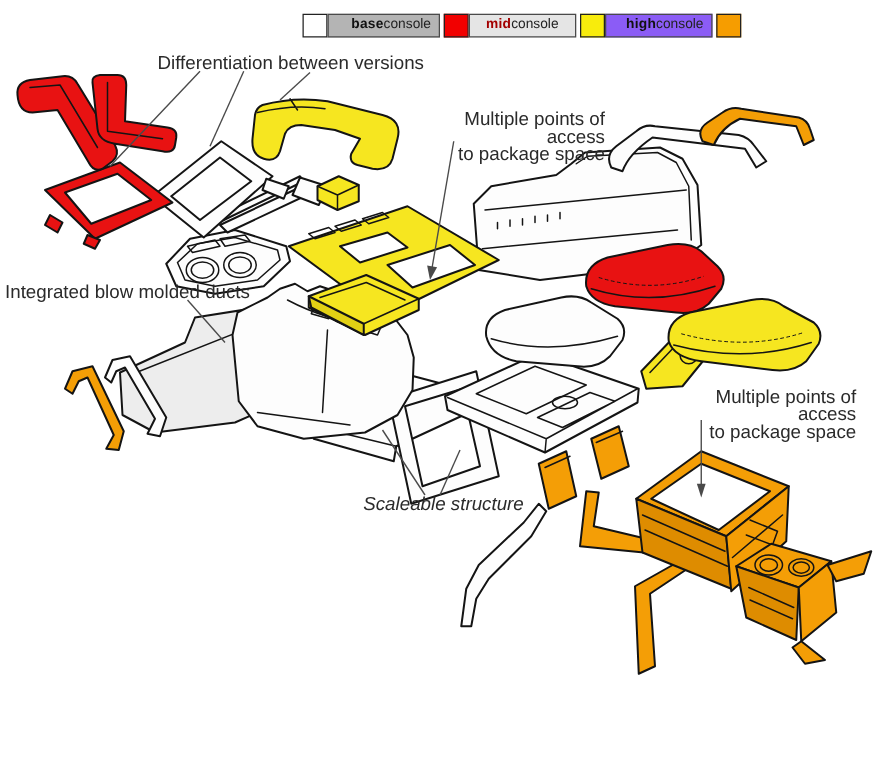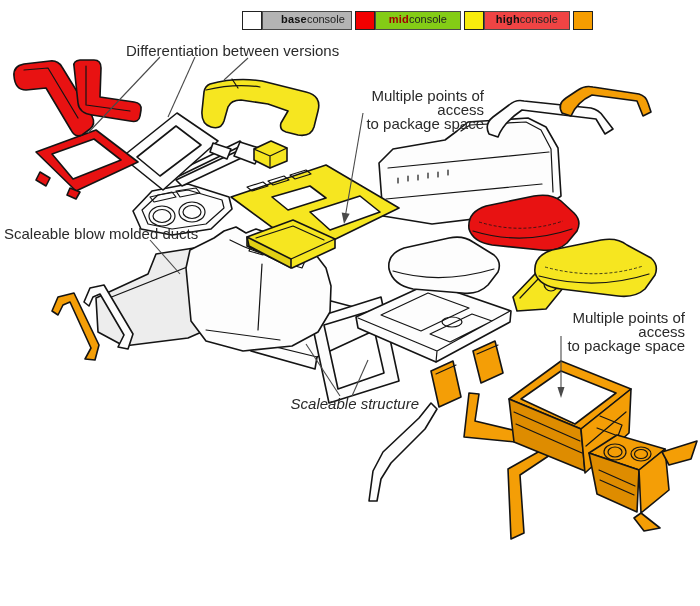--- a/index.html
+++ b/index.html
@@ -147,39 +147,39 @@
     <polygon class="arw" points="561,398 557.5,387 564.5,387"></polygon>
   </svg>
 
   <div class="legend">
     <div class="lg-item">
       <span class="lg-swatch" style="background: rgb(255, 255, 255);"></span>
       <span class="lg-label" style="background: rgb(180, 180, 180);"><b style="color: rgb(17, 17, 17); margin-left: 12px;">base</b><span>console</span></span>
     </div>
     <div class="lg-item">
       <span class="lg-swatch" style="background: rgb(242, 0, 0);"></span>
-      <span class="lg-label" style="background: #84cc16;"><b style="color: rgb(163, 0, 0);">mid</b><span>console</span></span>
+      <span class="lg-label" style="background: #e5e5e5;"><b style="color: rgb(163, 0, 0);">mid</b><span>console</span></span>
     </div>
     <div class="lg-item">
       <span class="lg-swatch" style="background: rgb(248, 236, 12);"></span>
-      <span class="lg-label" style="background: #ef4444;"><b style="color: rgb(17, 17, 17);">high</b><span>console</span></span>
+      <span class="lg-label" style="background: #8b5cf6; text-align: right;"><b style="color: rgb(17, 17, 17);">high</b><span>console</span></span>
     </div>
     <div class="lg-item">
       <span class="lg-swatch" style="background: rgb(246, 157, 0);"></span>
     </div>
   </div>
 
   <div class="ann" style="left:126px;top:44px;">Differentiation between versions</div>
 
   <div class="ann center" style="left:346px;top:89px;width:138px;">
     <div>Multiple points of access</div>
     <div>to package space</div>
   </div>
 
-  <div class="ann" style="left:4px;top:227px;">Scaleable blow molded ducts</div>
+  <div class="ann" style="left:4px;top:227px;">Integrated blow molded ducts</div>
 
   <div class="ann center" style="left:285px;top:397px;width:134px;font-style:italic;">Scaleable structure</div>
 
   <div class="ann center" style="left:543px;top:311px;width:142px;">
     <div>Multiple points of access</div>
     <div>to package space</div>
   </div>
 
 </div>
 

